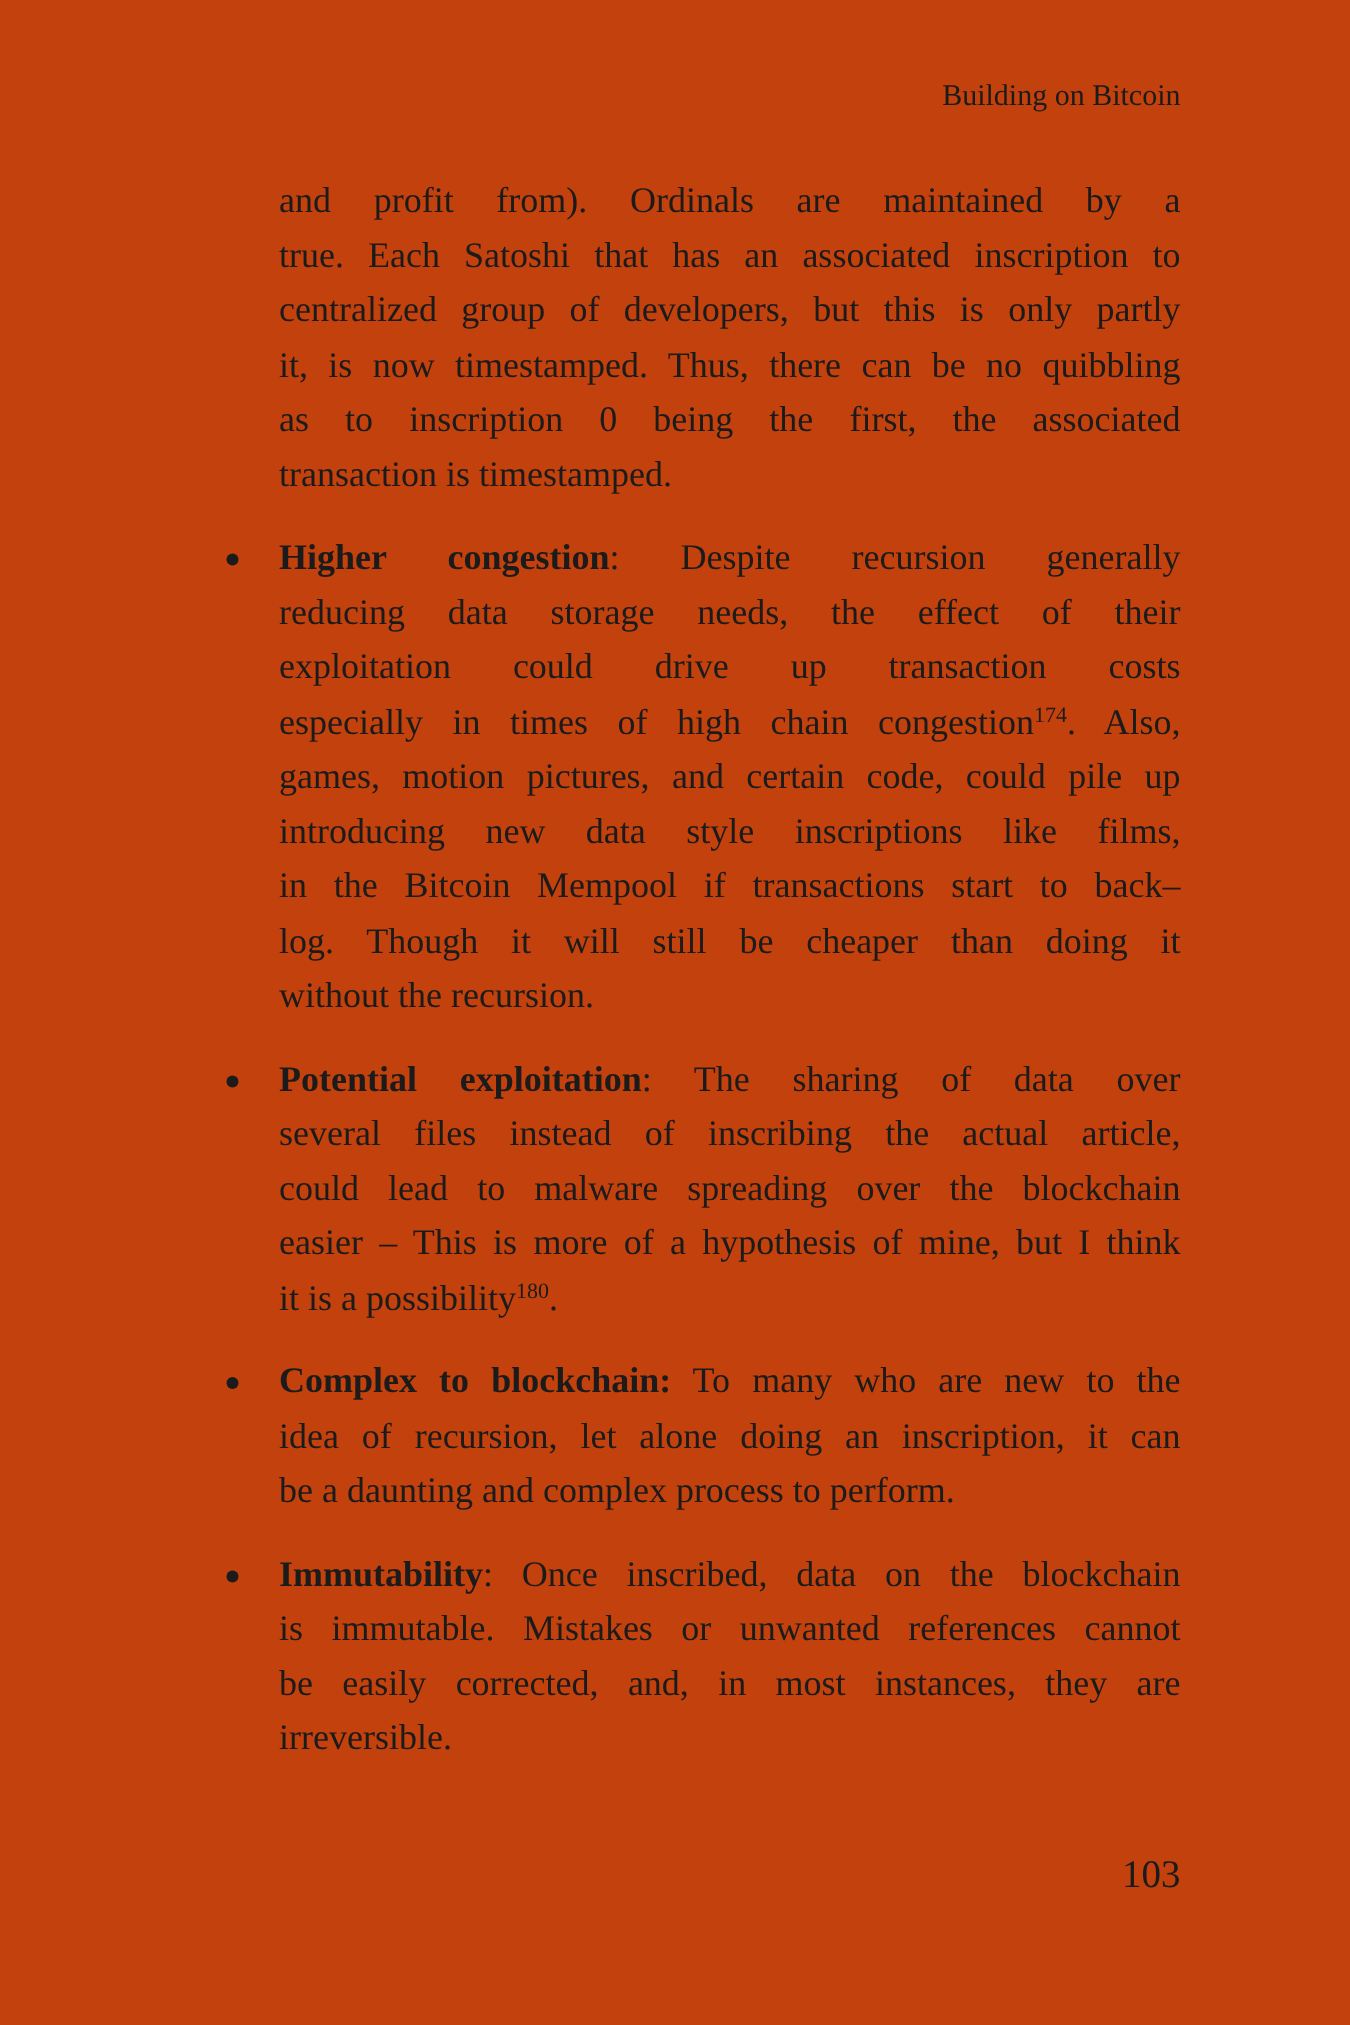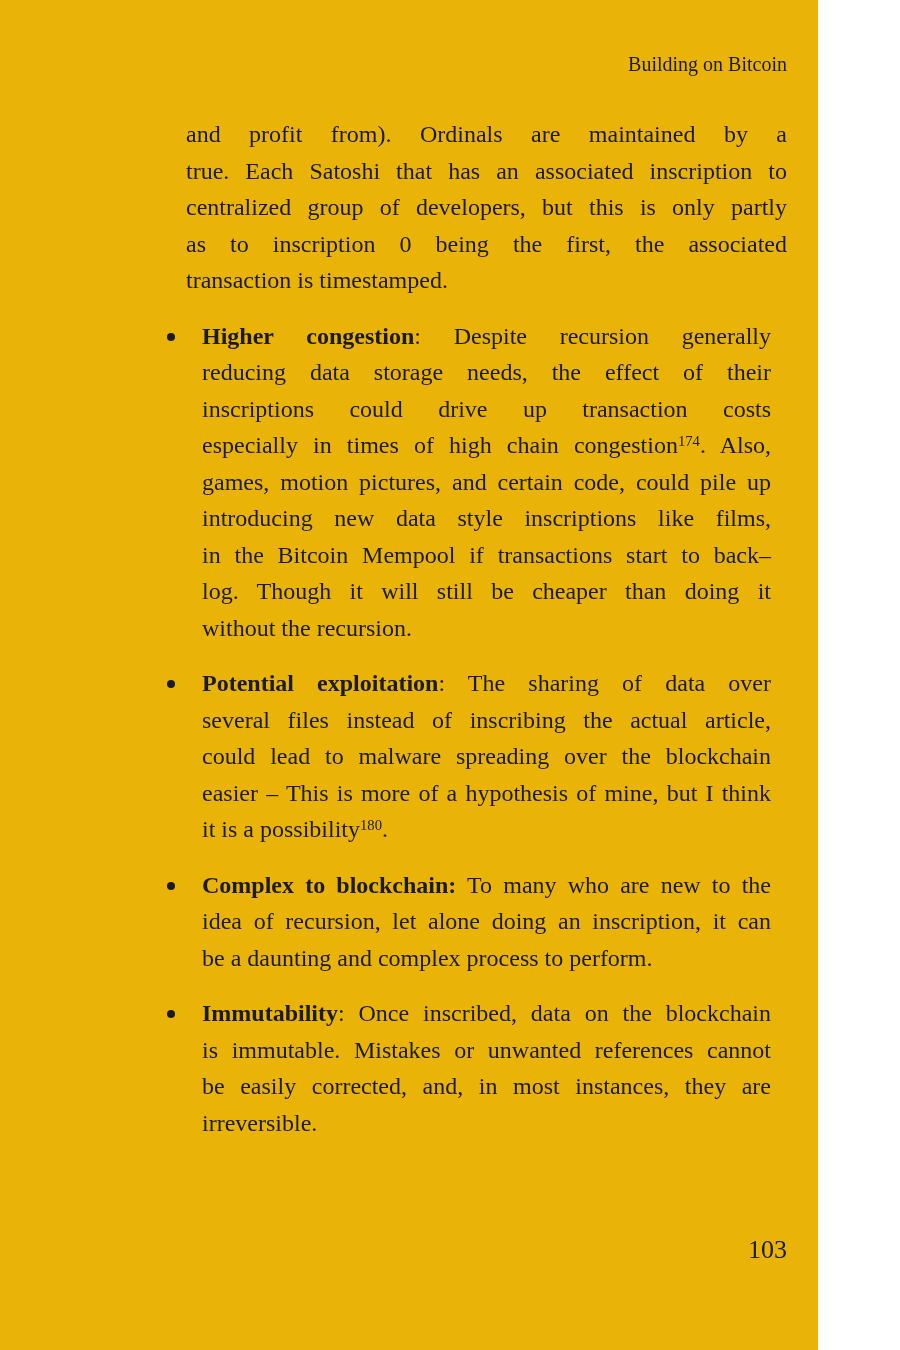--- a/index.html
+++ b/index.html
@@ -2,23 +2,23 @@
 <html><head>
 <meta charset="utf-8">
 <style>
   html, body {
     margin: 0;
     padding: 0;
     background: #ffffff;
   }
   .page {
     position: relative;
-    width: 818px;
+    width: 900px;
     height: 1350px;
-    background: #eab308;
+    background: #c2410c;
     color: #1b1b1b;
     font-family: "Liberation Serif", "DejaVu Serif", serif;
     overflow: hidden;
   }
   .running-header {
     position: absolute;
     top: 53px;
     left: 186px;
     width: 601px;
     text-align: right;
@@ -45,21 +45,21 @@
     -moz-text-align-last: left;
   }
   .line b { font-weight: bold; }
   .line sup {
     font-size: 61%;
     line-height: 0;
     vertical-align: baseline;
     position: relative;
     top: -0.48em;
   }
-  .bullet-list { margin: 16px; }
+  .bullet-list { margin: 0; }
   .bullet-item {
     position: relative;
     margin-top: 19px;
   }
   .bullet-dot {
     position: absolute;
     left: -35px;
     top: 15px;
     width: 8px;
     height: 8px;
@@ -80,30 +80,31 @@
 <body>
 
 <div class="page">
   <div class="running-header">Building on Bitcoin</div>
 
   <div class="content">
     <div class="paragraph">
         <div class="line">and profit from). Ordinals are maintained by a</div>
         <div class="line">true. Each Satoshi that has an associated inscription to</div>
         <div class="line">centralized group of developers, but this is only partly</div>
+        <div class="line">it, is now timestamped. Thus, there can be no quibbling</div>
         <div class="line">as to inscription 0 being the first, the associated</div>
         <div class="line last">transaction is timestamped.</div>
       </div>
     <div class="bullet-list">
         <div class="bullet-item">
           <span class="bullet-dot"></span>
           <div>
             <div class="line"><b>Higher congestion</b>: Despite recursion generally</div>
             <div class="line">reducing data storage needs, the effect of their</div>
-            <div class="line">inscriptions could drive up transaction costs</div>
+            <div class="line">exploitation could drive up transaction costs</div>
             <div class="line">especially in times of high chain congestion<sup>174</sup>. Also,</div>
             <div class="line">games, motion pictures, and certain code, could pile up</div>
             <div class="line">introducing new data style inscriptions like films,</div>
             <div class="line">in the Bitcoin Mempool if transactions start to back–</div>
             <div class="line">log. Though it will still be cheaper than doing it</div>
             <div class="line last">without the recursion.</div>
           </div>
         </div>
         <div class="bullet-item">
           <span class="bullet-dot"></span>

